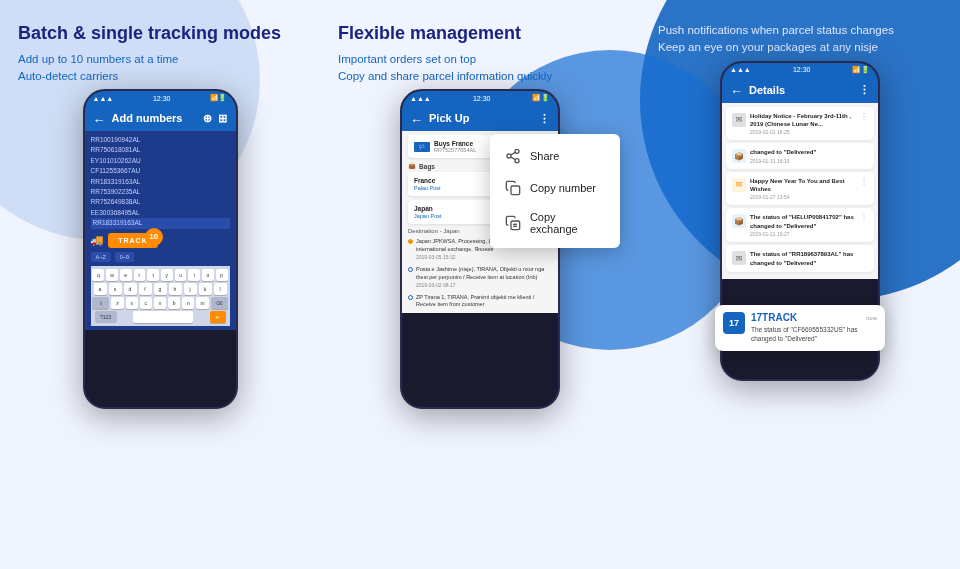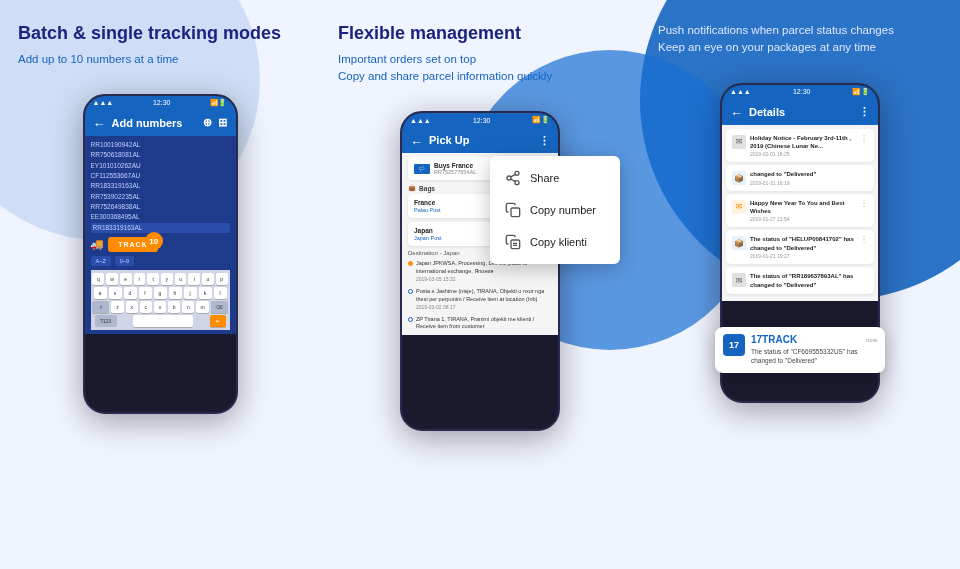--- a/index.html
+++ b/index.html
@@ -54,21 +54,21 @@
     }
     .col {
       flex: 1;
       display: flex;
       flex-direction: column;
       align-items: center;
       padding: 22px 18px 0 18px;
     }
     .col-text {
       width: 100%;
-      margin-bottom: 26px;
+      margin-bottom: 4px;
     }
     .col-title {
       font-size: 18px;
       font-weight: 700;
       color: #1a237e;
       line-height: 1.25;
       margin-bottom: 6px;
     }
     .col:nth-child(3) .col-title {
       color: #fff;
@@ -486,20 +486,21 @@
 <div class="bg-circle-right"></div>
 <div class="bg-circle-mid"></div>
 
 <div class="columns">
 
   <div class="col">
     <div class="col-text">
       <div class="col-title">Batch &amp; single tracking modes</div>
       <div class="col-desc">
         <span style="color:#1565c0;display:block;">Add up to 10 numbers at a time</span>
+        <span style="color:#1565c0;display:block;">Auto-detect carriers</span>
       </div>
     </div>
     <div class="phone" style="width:155px;">
       <div class="phone-status">
         <span>▲▲▲</span>
         <span>12:30</span>
         <span>📶🔋</span>
       </div>
       <div class="phone-header">
         <span class="back-arrow">←</span>
@@ -671,31 +672,31 @@
         </div>
         <div class="context-menu-item">
           <div class="context-menu-icon">
             <svg width="16" height="16" viewBox="0 0 24 24" fill="none" stroke="#555" stroke-width="2">
                 <rect x="9" y="9" width="13" height="13" rx="2"></rect>
                 <path d="M5 15H4a2 2 0 0 1-2-2V4a2 2 0 0 1 2-2h9a2 2 0 0 1 2 2v1"></path>
                 <line x1="12" y1="14" x2="18" y2="14"></line>
                 <line x1="12" y1="17" x2="18" y2="17"></line>
               </svg>
           </div>
-          <span>Copy klienti</span>
+          <span>Copy exchange</span>
         </div>
       </div>
     </div>
   </div>
 
   <div class="col" style="position:relative;">
     <div class="col-text">
       <div class="col-desc">
         <span style="color:#dce8ff;display:block;">Push notifications when parcel status changes</span>
-        <span style="color:#dce8ff;display:block;">Keep an eye on your packages at any time</span>
+        <span style="color:#dce8ff;display:block;">Keep an eye on your packages at any nisje</span>
       </div>
     </div>
     <div style="position:relative;width:160px;">
       <div class="phone" style="width:160px;">
         <div class="phone-status">
           <span>▲▲▲</span>
           <span>12:30</span>
           <span>📶🔋</span>
         </div>
         <div class="phone-header">

